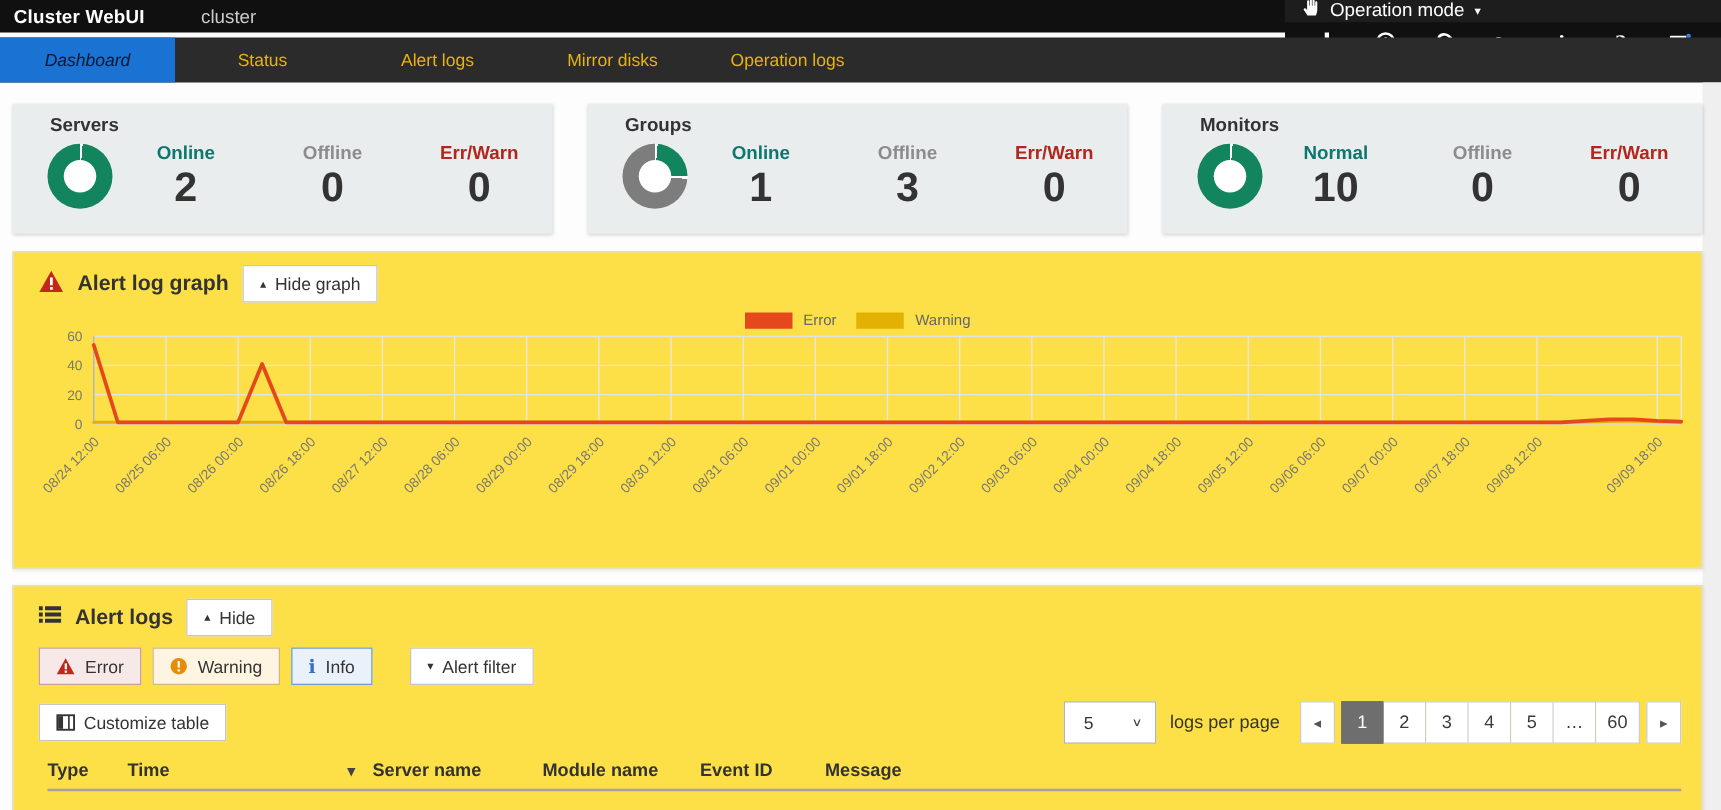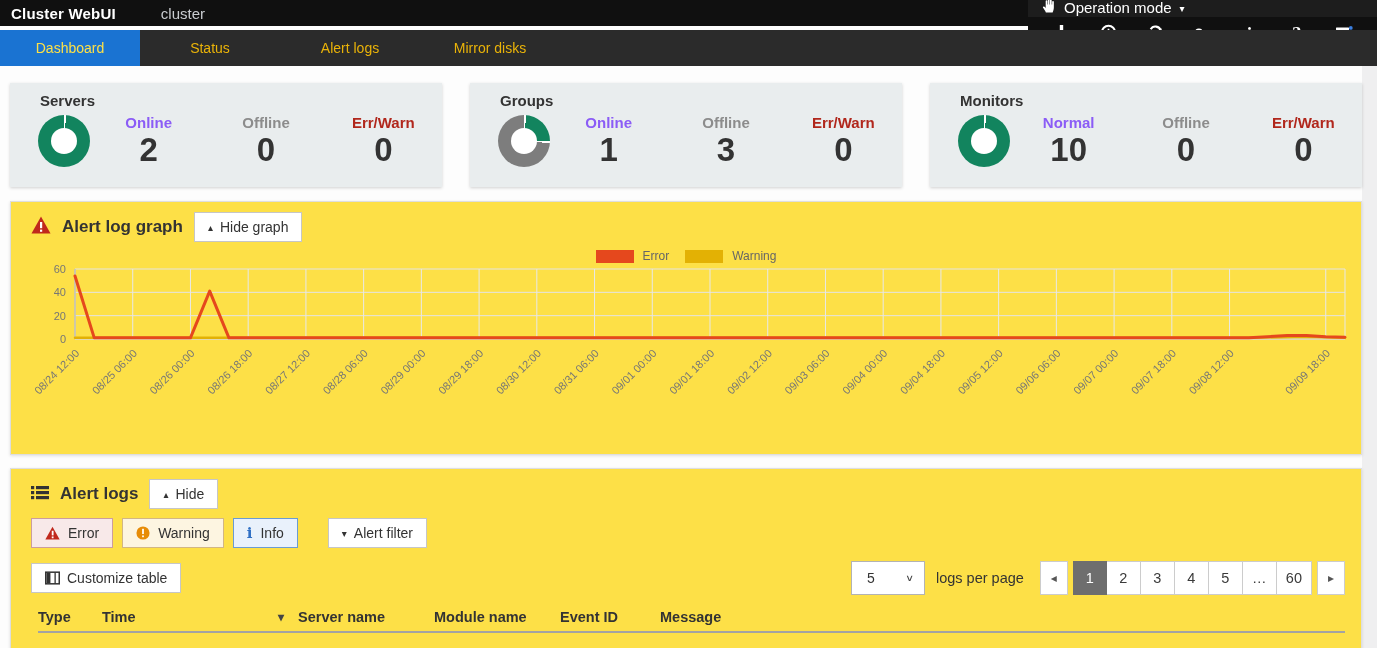--- a/index.html
+++ b/index.html
@@ -21,36 +21,36 @@
   .toolbar-icons { display:flex; align-items:center; gap:0; background:#101010; padding:0 10px; }
   .tool-icon { width:47px; height:30px; display:flex; align-items:center; justify-content:center; cursor:pointer; }
   .tool-icon svg { display:block; }
   .tool-icon text { font-family:"DejaVu Serif", serif; }
 
   
   .tabbar { position:absolute; top:30px; left:0; width:1377px; height:36px;
             background:#2b2b2b; display:flex; }
   .tab { width:140px; display:flex; align-items:center; justify-content:center;
          font-size:14px; color:#eab308; cursor:pointer; }
-  .tab.active { background:#1a73d2; color:#fde047; }
+  .tab.active { background:#1a73d2; color:#0f172a;font-style:italic; }
 
   .right-gutter { position:absolute; top:66px; right:0; width:15px; height:582px; background:#efeff0; }
 
   
   .cards { position:absolute; top:83px; left:10px; display:flex; gap:28px; }
   .card { width:432px; height:104px; background:#e9edee;
           box-shadow:0 1px 3px rgba(0,0,0,.18); padding-top:9px; }
   .card-title { margin-left:30px; font-weight:bold; font-size:15px; color:#333; }
   .card-body { display:flex; align-items:center; margin-top:5px; }
   .donut { width:52px; height:52px; border-radius:50%; margin-left:28px; position:relative; flex:0 0 auto; }
   .donut::after { content:""; position:absolute; inset:13px; background:#fff; border-radius:50%; }
   .stats { flex:1; display:flex; }
   .stat { flex:1; text-align:center; }
   .stat-label { font-size:15px; font-weight:bold; }
-  .stat-label.green { color:#8b5cf6; }
+  .stat-label.green { color:#0f766e; }
   .stat-label.gray  { color:#8c8c8c; }
   .stat-label.red   { color:#b1271c; }
   .stat-value { font-size:33px; font-weight:bold; color:#333; line-height:1.15; }
 
   
   .panel { position:absolute; left:10px; width:1352px; background:#fde047;
            border:1px solid #dedede; box-shadow:0 1px 3px rgba(0,0,0,.12); }
   .graph-panel { top:201px; height:254px; }
   .logs-panel  { top:468px; height:200px; }
   .panel-header { display:flex; align-items:center; gap:11px; padding:10px 16px 0 20px; }
@@ -170,20 +170,21 @@
         </div>
       </div>
     </div>
   </div>
 
   <div class="tabbar">
     <div class="tab active">Dashboard</div>
     <div class="tab">Status</div>
     <div class="tab">Alert logs</div>
     <div class="tab">Mirror disks</div>
+    <div class="tab">Operation logs</div>
   </div>
 
   <div class="right-gutter"></div>
 
   <div class="cards">
 
     <div class="card">
       <div class="card-title">Servers</div>
       <div class="card-body">
         <div class="donut" style="background: conic-gradient(rgb(255, 255, 255) 0%, rgb(255, 255, 255) 1.3%, rgb(18, 132, 94) 1.3%, rgb(18, 132, 94) 100%);"></div>

